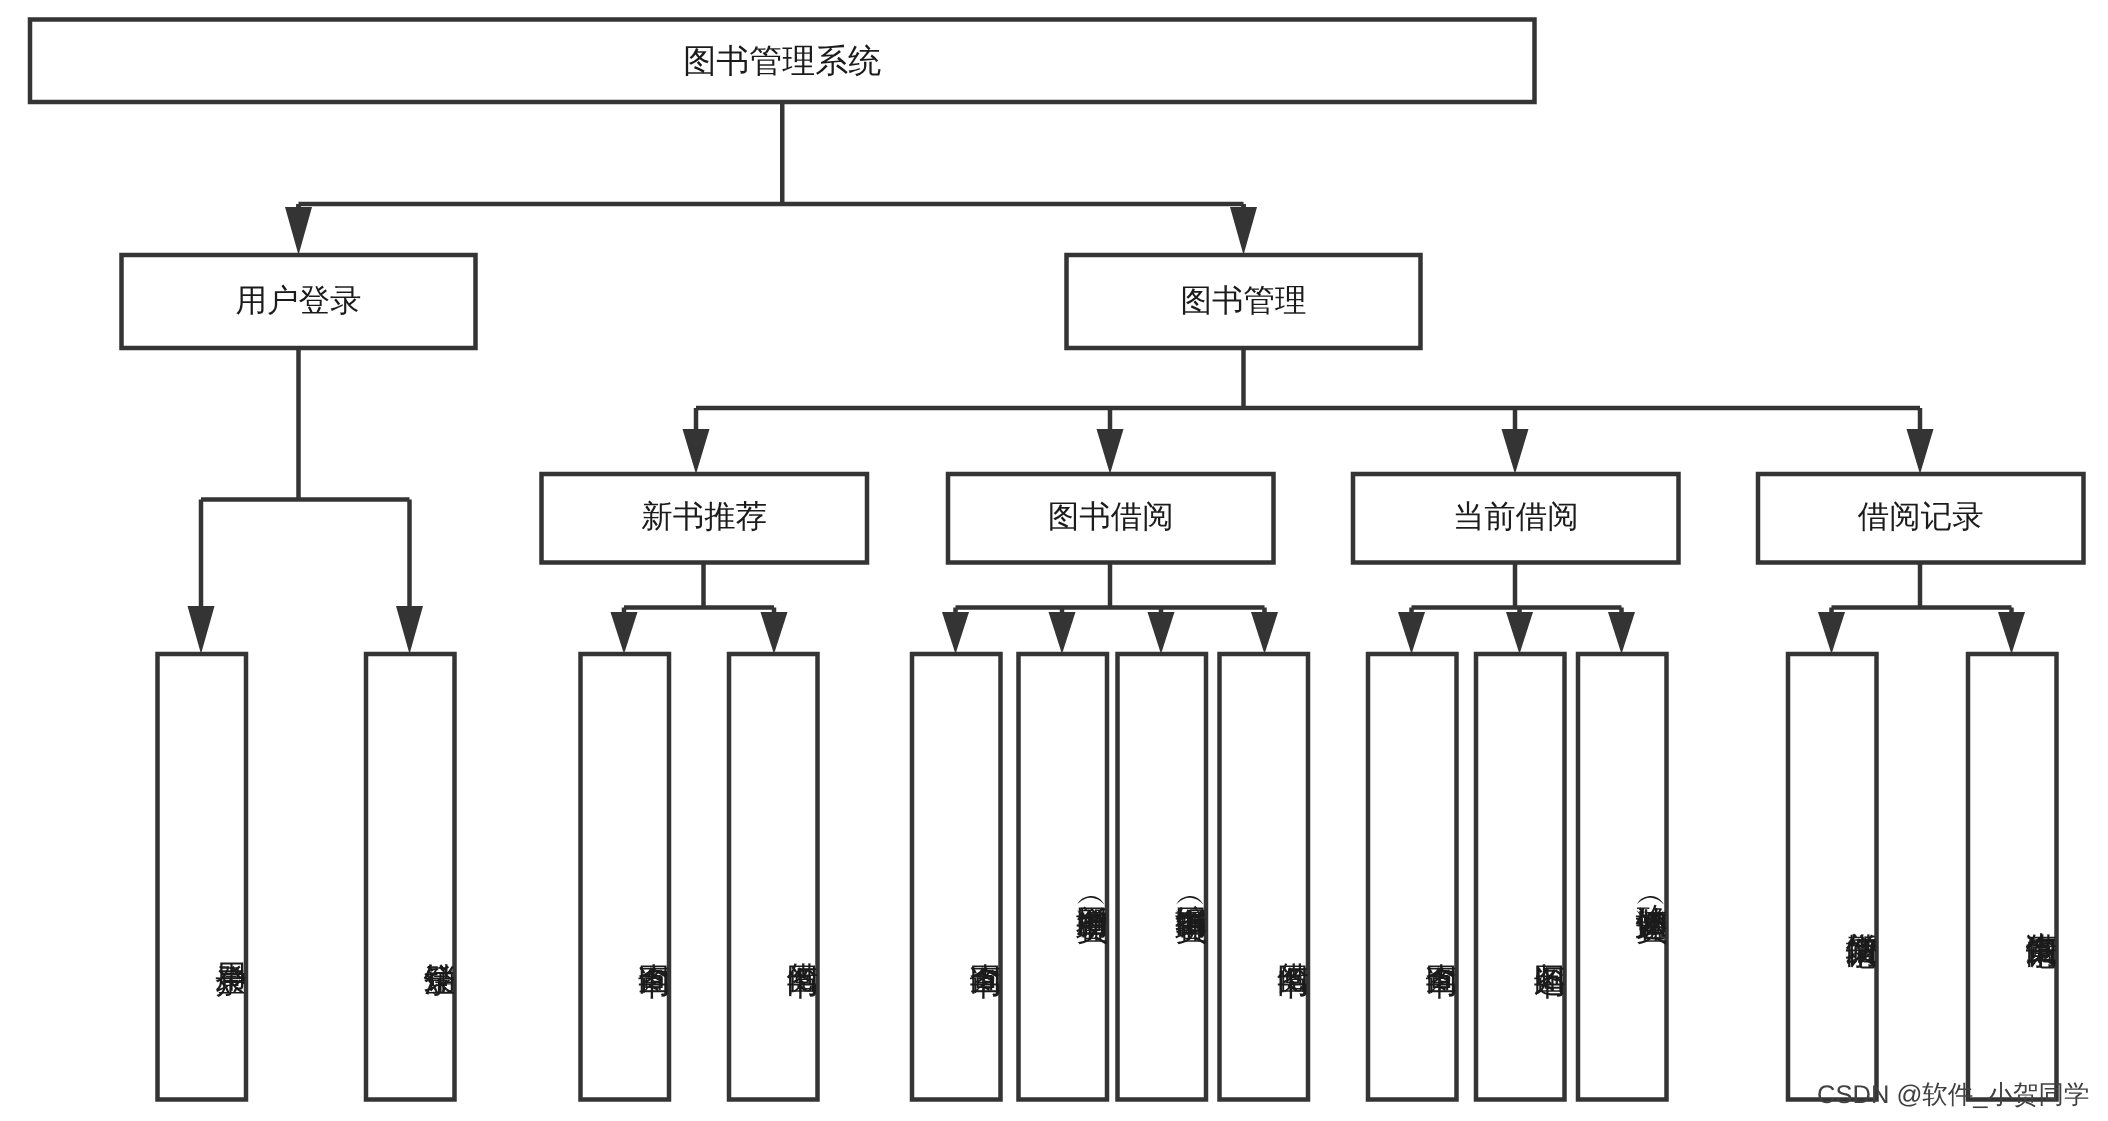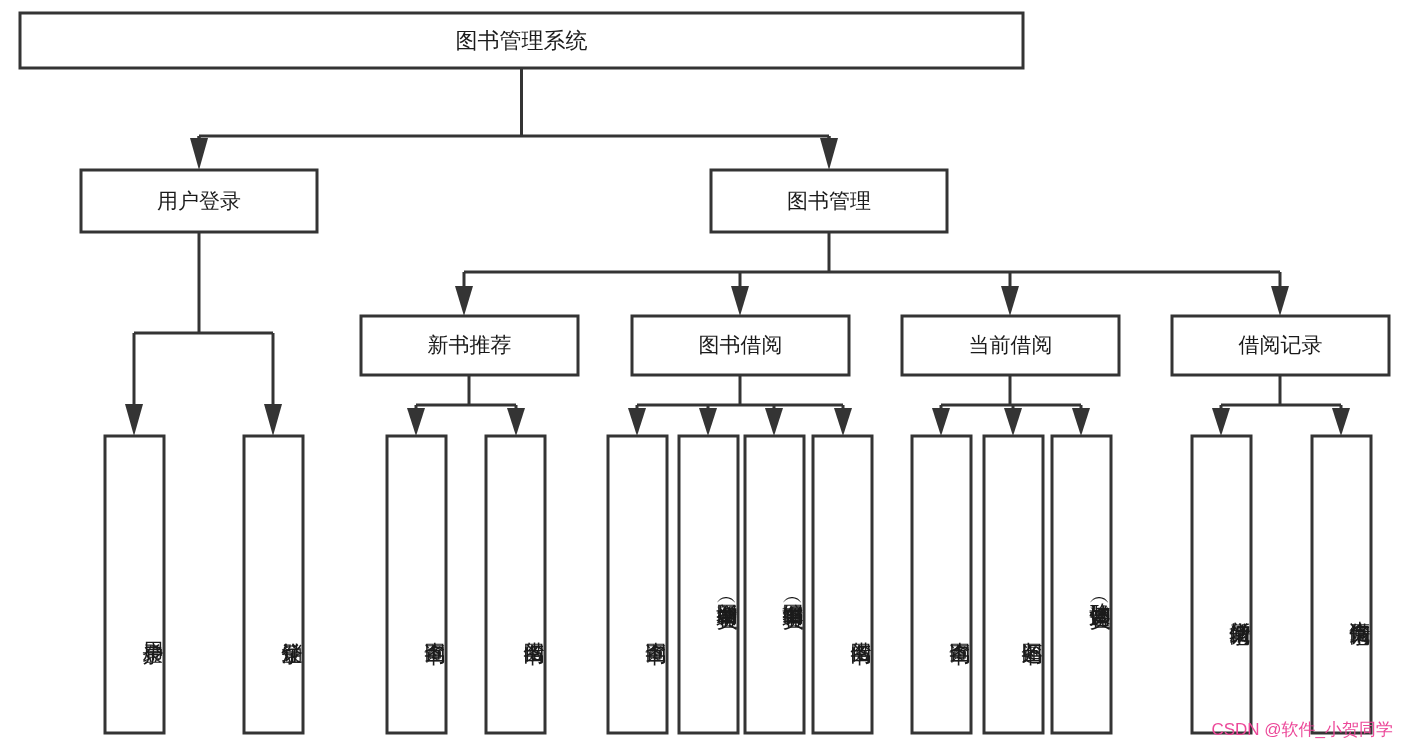--- a/index.html
+++ b/index.html
@@ -71,21 +71,21 @@
     white-space: nowrap;
     letter-spacing: 1px;
     pointer-events: none;
   }
   .watermark {
     position: absolute;
     right: 12px;
     bottom: 6px;
     font-family: "Liberation Sans", "DejaVu Sans", sans-serif;
     font-size: 17px;
-    color: #ec4899;
+    color: #404040;
     white-space: nowrap;
   }
 </style>
 </head>
 <body>
 
 <div id="diagram-root">
 
   <svg class="flowchart" viewBox="0 0 1405 747">
 

